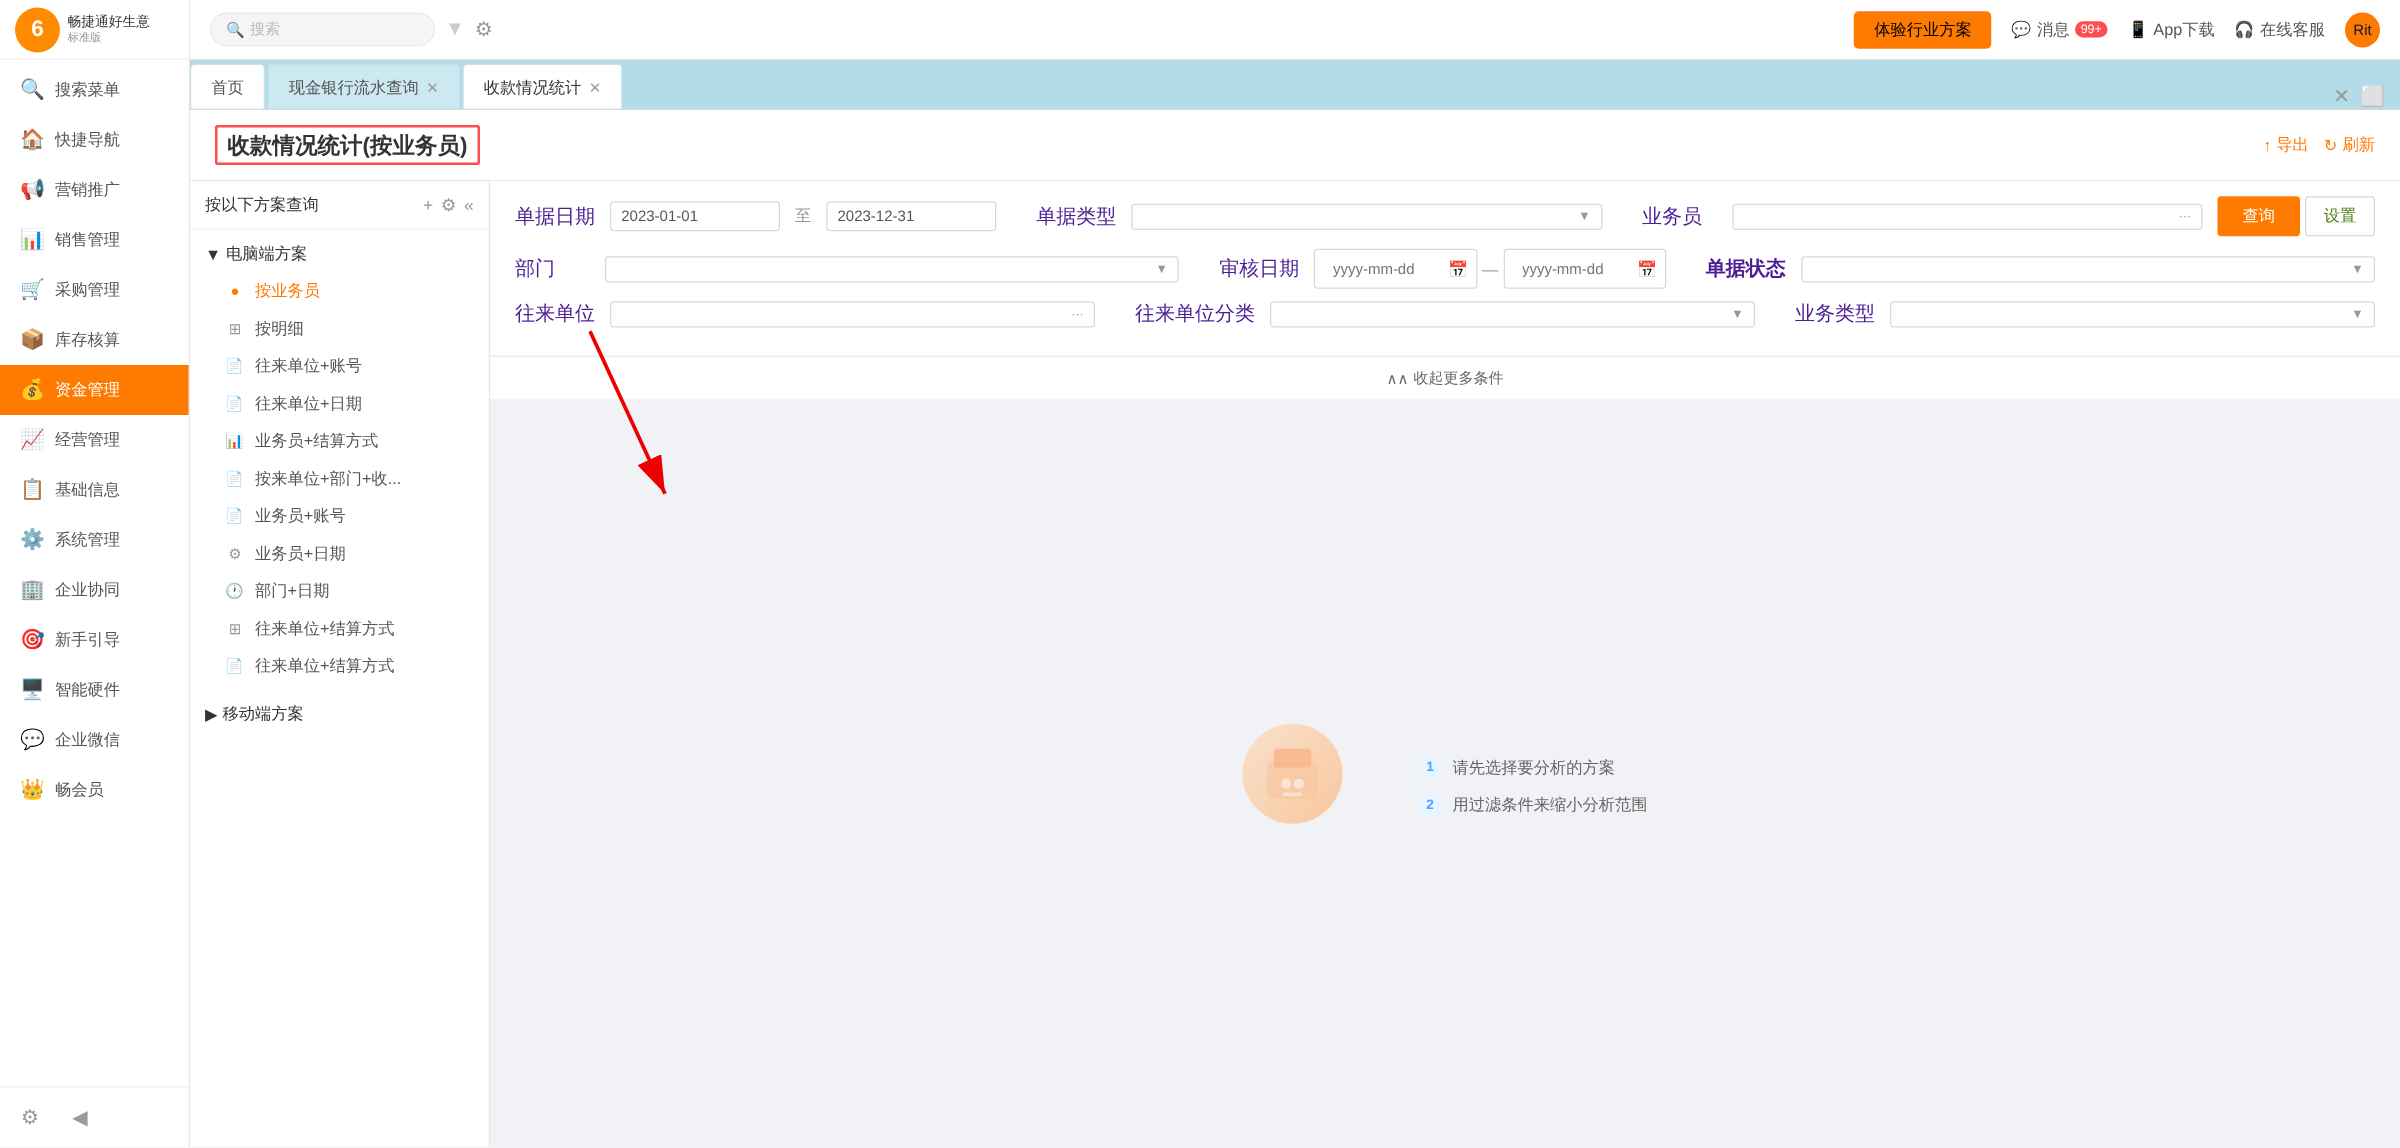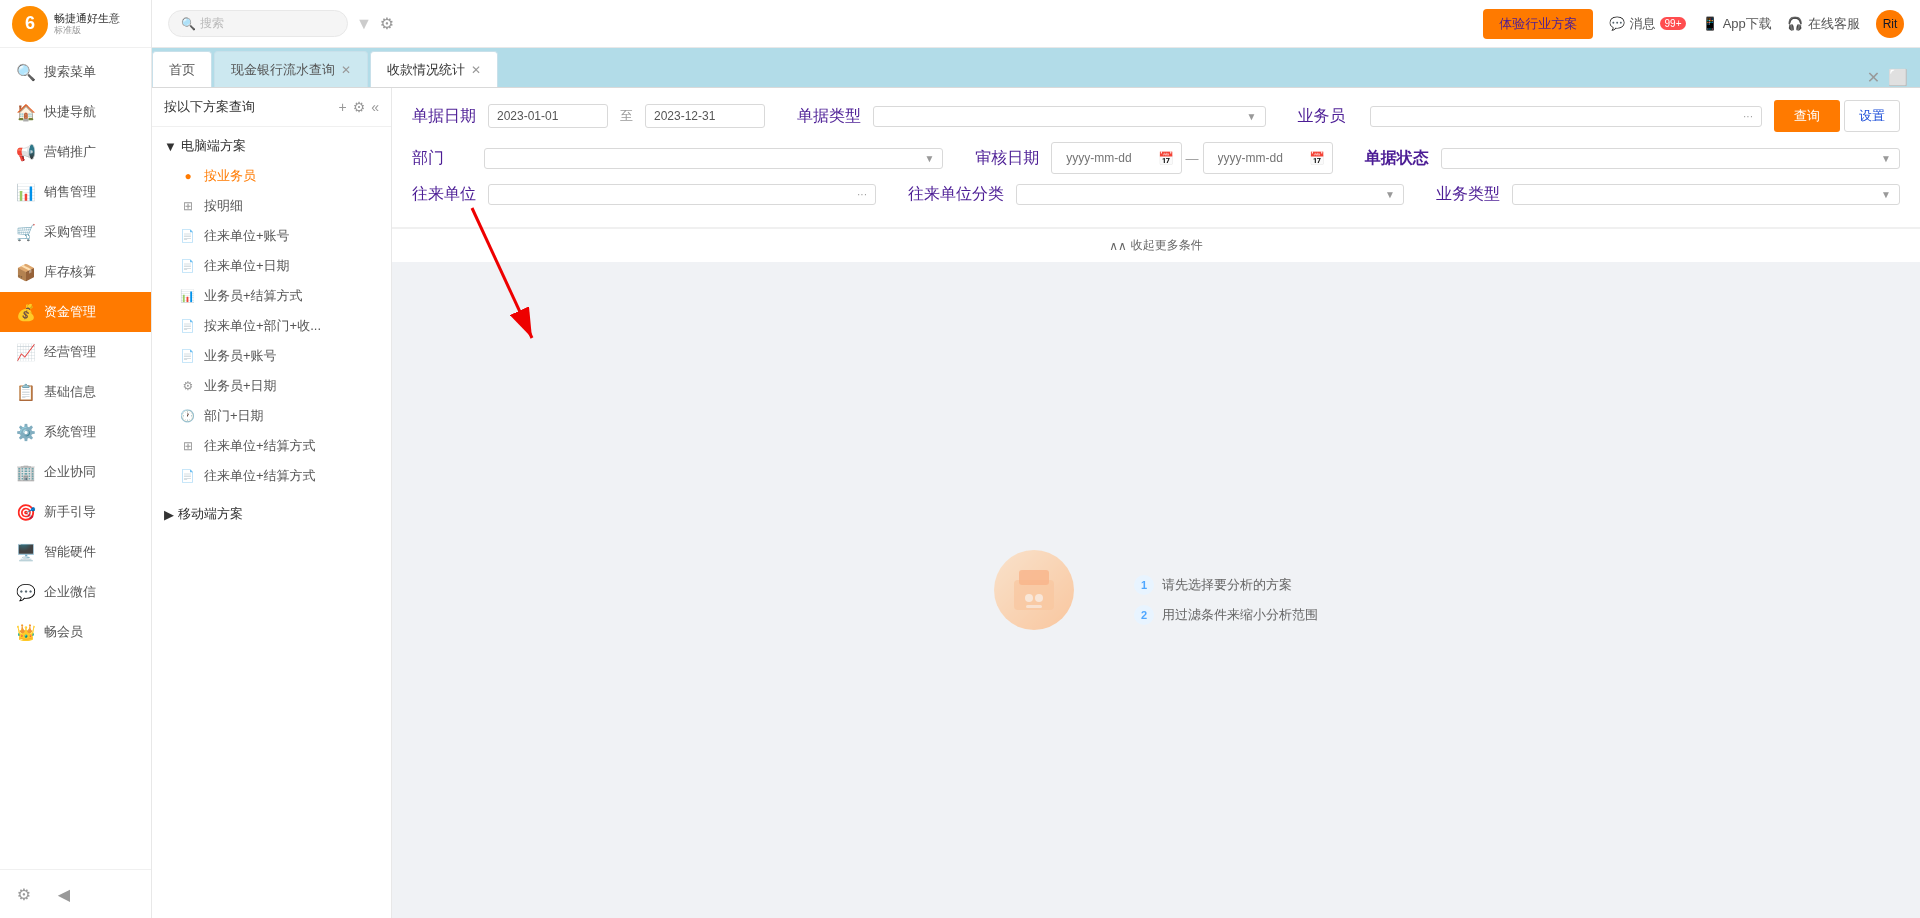--- a/index.html
+++ b/index.html
@@ -19,21 +19,21 @@
     .sidebar-bottom-btn { width: 32px; height: 32px; border: none; background: none; cursor: pointer; font-size: 16px; color: #999; }
 
     
     .main { flex: 1; display: flex; flex-direction: column; background: #f0f2f5; overflow: hidden; }
 
     
     .topbar { height: 48px; background: #fff; display: flex; align-items: center; padding: 0 16px; border-bottom: 1px solid #e8e8e8; justify-content: space-between; }
     .topbar-left { display: flex; align-items: center; gap: 8px; }
     .topbar-search { background: #f5f5f5; border: 1px solid #e8e8e8; border-radius: 16px; padding: 4px 12px; font-size: 12px; color: #999; width: 180px; display: flex; align-items: center; gap: 4px; }
     .topbar-right { display: flex; align-items: center; gap: 16px; }
-    .trial-btn { background: #ff7a00; color: #4c1d95; border: none; border-radius: 4px; padding: 6px 16px; font-size: 13px; cursor: pointer; }
+    .trial-btn { background: #ff7a00; color: #000000; border: none; border-radius: 4px; padding: 6px 16px; font-size: 13px; cursor: pointer; }
     .topbar-action { display: flex; align-items: center; gap: 4px; color: #555; font-size: 13px; cursor: pointer; }
     .badge-red { background: #ff4d4f; color: #fff; border-radius: 10px; font-size: 10px; padding: 1px 5px; }
 
     
     .tabs-bar { height: 40px; background: #e8f4f8; display: flex; align-items: flex-end; padding: 0 0 0 0; border-bottom: 1px solid #d9d9d9; }
     .tab { height: 36px; padding: 0 16px; display: flex; align-items: center; gap: 6px; background: #d0eaf2; border-radius: 4px 4px 0 0; cursor: pointer; font-size: 13px; color: #555; margin-right: 2px; border: 1px solid #c8e0ea; border-bottom: none; }
     .tab.home-tab { background: #fff; }
     .tab.active { background: #fff; font-weight: 500; color: #333; }
     .tab-close { font-size: 12px; color: #999; cursor: pointer; }
     .tabs-bar-right { margin-left: auto; display: flex; align-items: center; gap: 8px; padding: 0 12px; }
@@ -48,29 +48,29 @@
     .page-actions { display: flex; gap: 12px; }
     .page-action-btn { display: flex; align-items: center; gap: 4px; color: #ff7a00; font-size: 13px; cursor: pointer; background: none; border: none; }
 
     
     .filter-panel { background: #fff; padding: 12px 20px; border-bottom: 1px solid #f0f0f0; }
     .filter-row { display: flex; align-items: center; gap: 12px; margin-bottom: 10px; flex-wrap: wrap; }
     .filter-label { color: #4c1d95; font-size: 16px; white-space: nowrap; min-width: 60px; }
     .filter-date-group { display: flex; align-items: center; gap: 4px; }
     .filter-date-btn { padding: 3px 8px; border: 1px solid #d9d9d9; background: #fff; border-radius: 3px; font-size: 12px; cursor: pointer; color: #555; }
     .filter-date-btn.active { background: #ff7a00; color: #fff; border-color: #ff7a00; }
-    .filter-date-input { border: 1px solid #d9d9d9; border-radius: 3px; padding: 4px 8px; font-size: 12px; color: #555; background: #fff; width: 120px; }
+    .filter-date-input { border: 1px solid #d9d9d9; border-radius: 3px; padding: 4px 8px; font-size: 12px; color: #555; background: #fff; width: 136px; }
     .filter-select { border: 1px solid #d9d9d9; border-radius: 3px; padding: 4px 8px; font-size: 12px; color: #555; background: #fff; flex: 1; display: flex; align-items: center; justify-content: space-between; cursor: pointer; min-width: 180px; }
     .filter-select-wide { min-width: 320px; }
     .filter-chevron { color: #999; font-size: 10px; }
     .filter-input { border: 1px solid #d9d9d9; border-radius: 3px; padding: 4px 8px; font-size: 12px; color: #bbb; background: #fff; flex: 1; }
     .date-range-sep { color: #999; }
     .filter-btn-group { display: flex; gap: 4px; }
     .btn-query { background: #ff7a00; color: #fff; border: none; border-radius: 3px; padding: 6px 20px; font-size: 13px; cursor: pointer; }
-    .btn-set { background: #fff; color: #1d4ed8; border: 1px solid #d9d9d9; border-radius: 3px; padding: 6px 14px; font-size: 13px; cursor: pointer; }
+    .btn-set { background: #fff; color: #4d7c0f; border: 1px solid #d9d9d9; border-radius: 3px; padding: 6px 14px; font-size: 13px; cursor: pointer; }
 
     
     .filter-collapse { display: flex; justify-content: center; padding: 8px; border-top: 1px solid #f0f0f0; }
     .collapse-btn { display: flex; align-items: center; gap: 4px; color: #666; font-size: 12px; cursor: pointer; background: none; border: none; }
 
     
     .scheme-panel { width: 240px; background: #fff; border-right: 1px solid #e8e8e8; padding: 0; overflow-y: auto; }
     .scheme-header { display: flex; align-items: center; justify-content: space-between; padding: 10px 12px; border-bottom: 1px solid #f0f0f0; font-size: 13px; color: #333; }
     .scheme-header-actions { display: flex; align-items: center; gap: 6px; }
     .scheme-action-btn { background: none; border: none; cursor: pointer; color: #999; font-size: 14px; }
@@ -220,20 +220,33 @@
     <div class="tab active">
       <span>收款情况统计</span>
       <span class="tab-close">✕</span>
     </div>
     <div class="tabs-bar-right">
       <button class="window-btn">✕</button>
       <button class="window-btn">⬜</button>
     </div>
   </div>
 
+  <div class="page-header">
+    <div class="page-title">收款情况统计(按业务员)</div>
+    <div class="page-actions">
+      <button class="page-action-btn">
+        <span>↑</span>
+        <span>导出</span>
+      </button>
+      <button class="page-action-btn">
+        <span>↻</span>
+        <span>刷新</span>
+      </button>
+    </div>
+  </div>
 
   <div class="content" style="flex:1;overflow:hidden;position:relative;">
 
     <div class="scheme-panel">
       <div class="scheme-header">
         <span>按以下方案查询</span>
         <div class="scheme-header-actions">
           <button class="scheme-action-btn">+</button>
           <button class="scheme-action-btn">⚙</button>
           <button class="scheme-action-btn">«</button>

